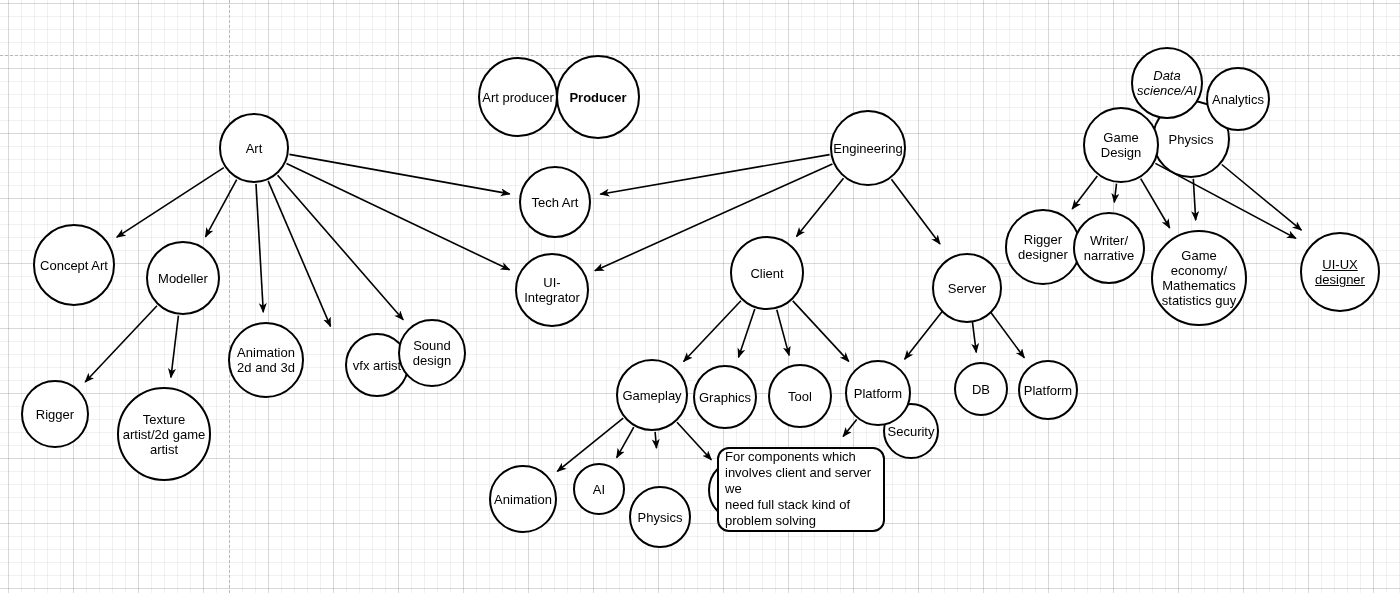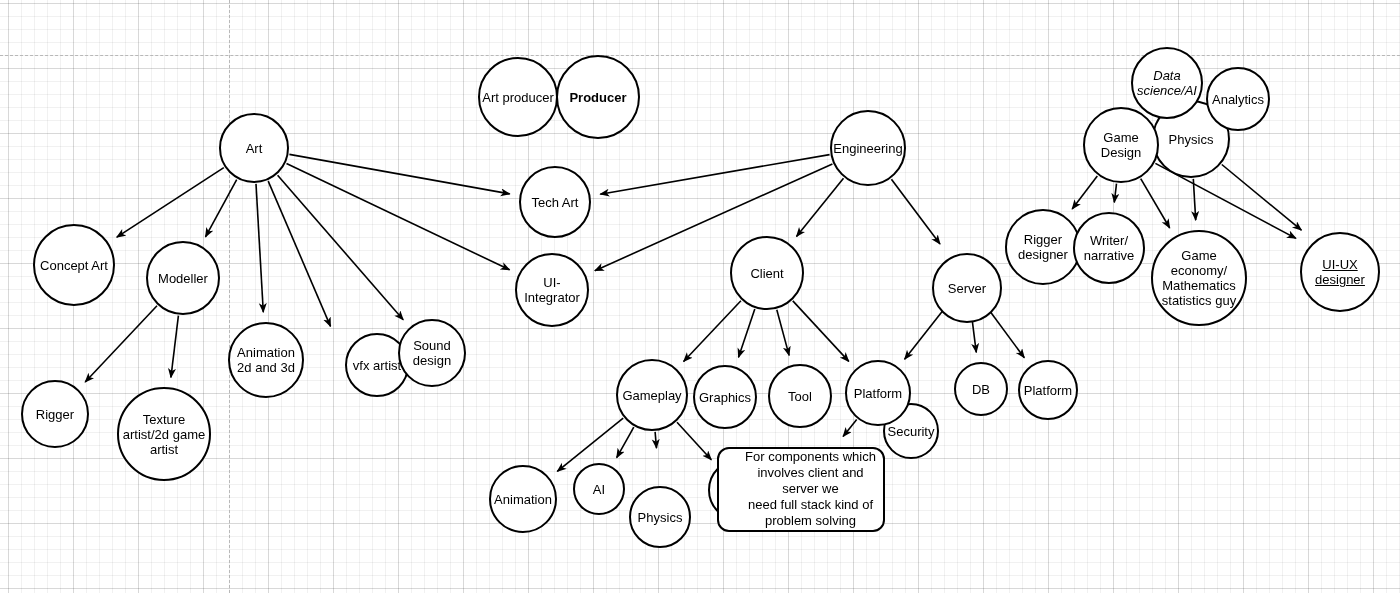--- a/index.html
+++ b/index.html
@@ -67,26 +67,24 @@
   }
   .note {
     position: absolute;
     border: 2px solid #000000;
     background: #ffffff;
     border-radius: 12px;
     box-sizing: border-box;
     display: flex;
     align-items: center;
     justify-content: center;
-    text-align: center;
     font-family: "Liberation Sans", sans-serif;
     font-size: 13px;
     line-height: 16px;
     color: #000000;
-    padding-left: 19px;
   }
   .note span { display: block; padding: 0 6px; white-space: pre-line; }
 </style>
 </head>
 <body>
 
 <div id="canvas">
   <div id="guide-h"></div>
   <div id="guide-v"></div>
   <svg id="edges" viewBox="0 0 1400 593">

